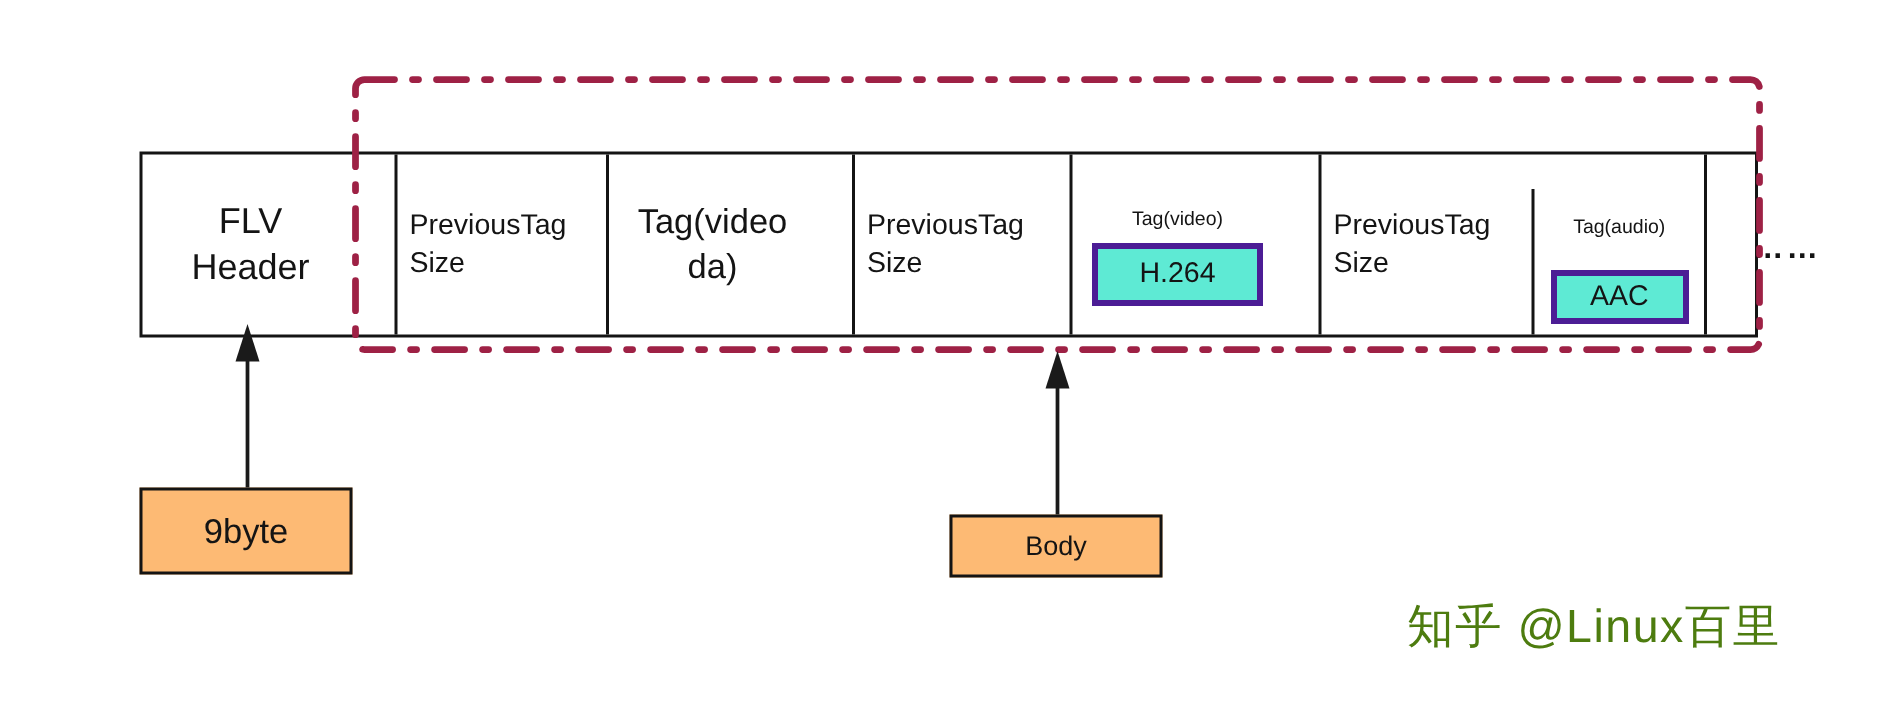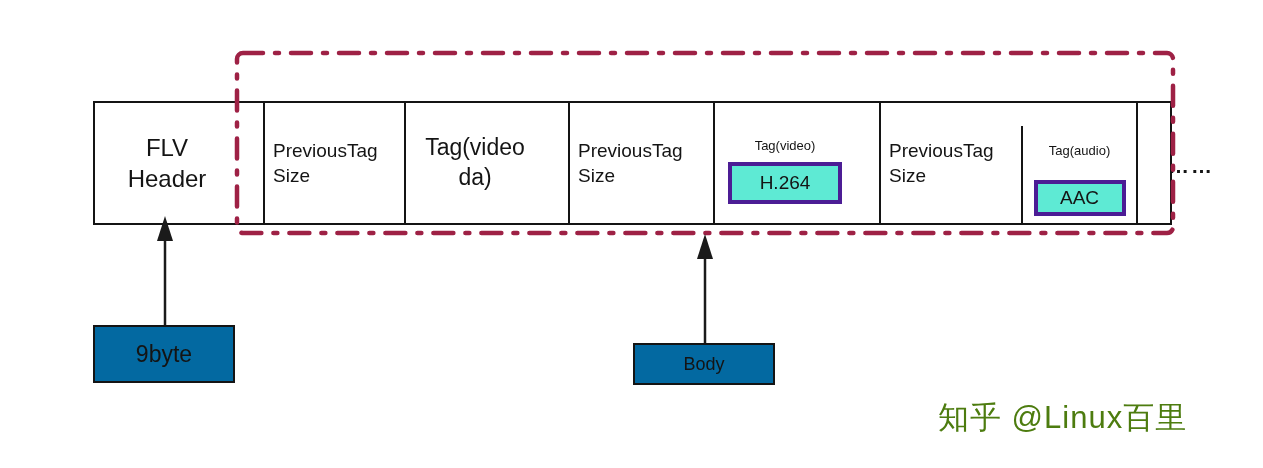--- a/index.html
+++ b/index.html
@@ -58,21 +58,21 @@
   .cell.audio-cell { padding-top: 0px; justify-content: flex-start; padding-top: 17px; margin-top: 23px; }
   .cell.ellipsis-cell { font-size: 21px; font-weight: 700; letter-spacing: 2px; padding-top: 6px; }
   
   .callout {
     position: absolute;
     border: 2px solid #141414;
     box-sizing: border-box;
     display: flex;
     align-items: center;
     justify-content: center;
-    background: #0369a1;
+    background: #fdba74;
     z-index: 2;
   }
   .callout.nine { left: 93px;  top: 325px; width: 142px; height: 58px; font-size: 23px; }
   .callout.body { left: 633px; top: 343px; width: 142px; height: 42px; font-size: 18px; text-align: right; }
   .watermark {
     position: absolute;
     left: 938px; top: 397px;
     font-size: 31px;
     letter-spacing: 1px;
     color: #4d7c0f;

